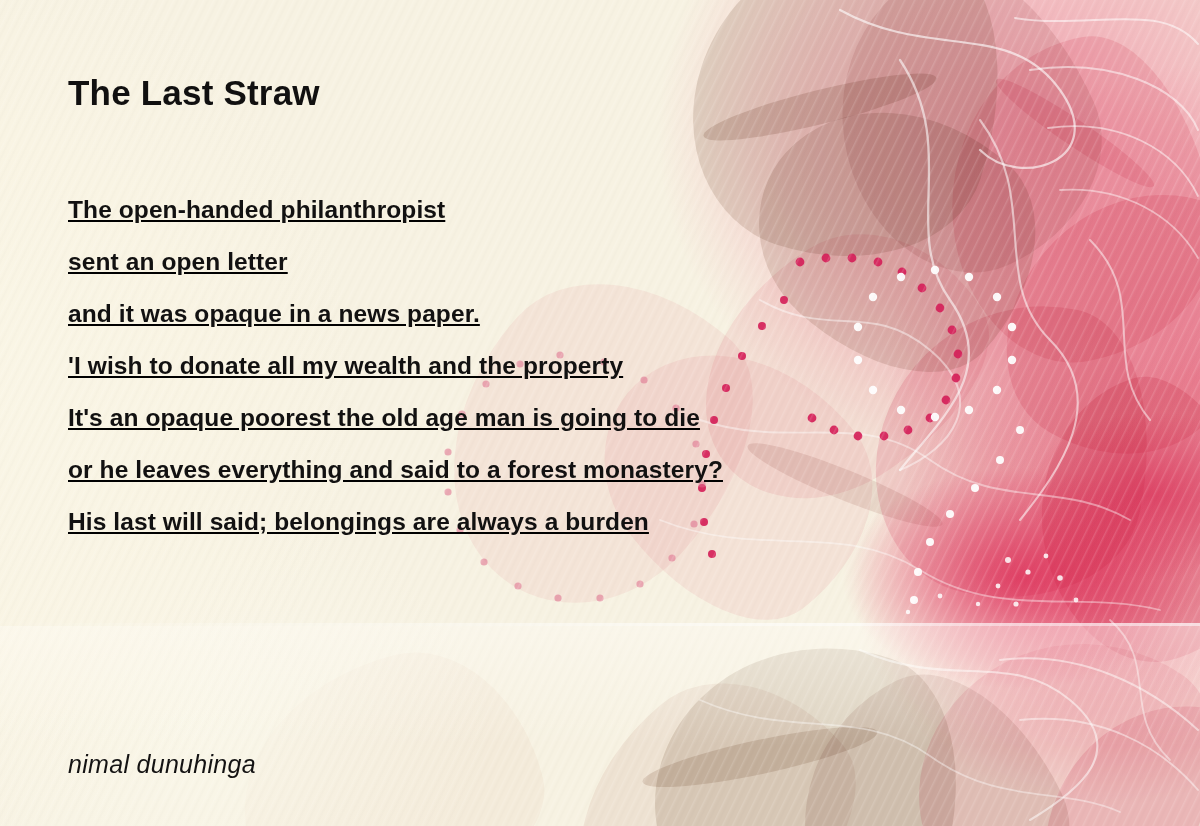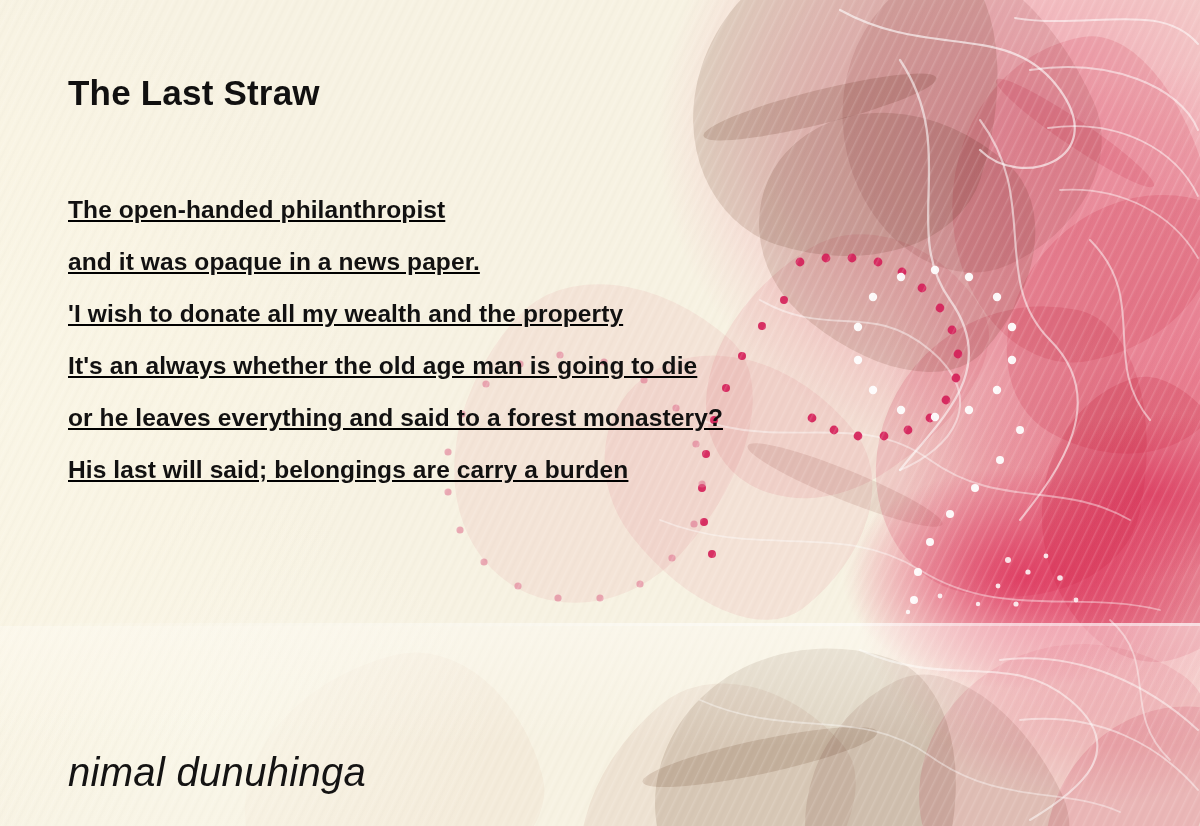--- a/index.html
+++ b/index.html
@@ -172,21 +172,21 @@
     line-height:52px;
     color:#121111;
     letter-spacing:.1px;
     white-space:nowrap;
   }
 
   .poem-author{
     position:absolute;
     left:68px;
     top:726px;
-    font-size:40px;
+    font-size:25px;
     font-style:italic;
     font-weight:normal;
     color:#141313;
     letter-spacing:.3px;
     white-space:nowrap;
   }
 </style>
 </head>
 <body>
 
@@ -337,23 +337,24 @@
   <div class="bg-layer bg-texture"></div>
   <div class="bg-seam"></div>
   <div class="bg-seam-wash"></div>
 
   <div class="content">
 
     <h1 class="poem-title">The Last Straw</h1>
 
     <div class="poem-body">
       <div class="poem-line">The open-handed philanthropist</div>
+      <div class="poem-line">sent an open letter</div>
       <div class="poem-line">and it was opaque in a news paper.</div>
       <div class="poem-line">'I wish to donate all my wealth and the property</div>
-      <div class="poem-line">It's an always whether the old age man is going to die</div>
+      <div class="poem-line">It's an opaque poorest the old age man is going to die</div>
       <div class="poem-line">or he leaves everything and said to a forest monastery?</div>
-      <div class="poem-line">His last will said; belongings are carry a burden</div>
+      <div class="poem-line">His last will said; belongings are always a burden</div>
     </div>
 
     <div class="poem-author">nimal dunuhinga</div>
 
   </div>
 </div>
 
 </body></html>

